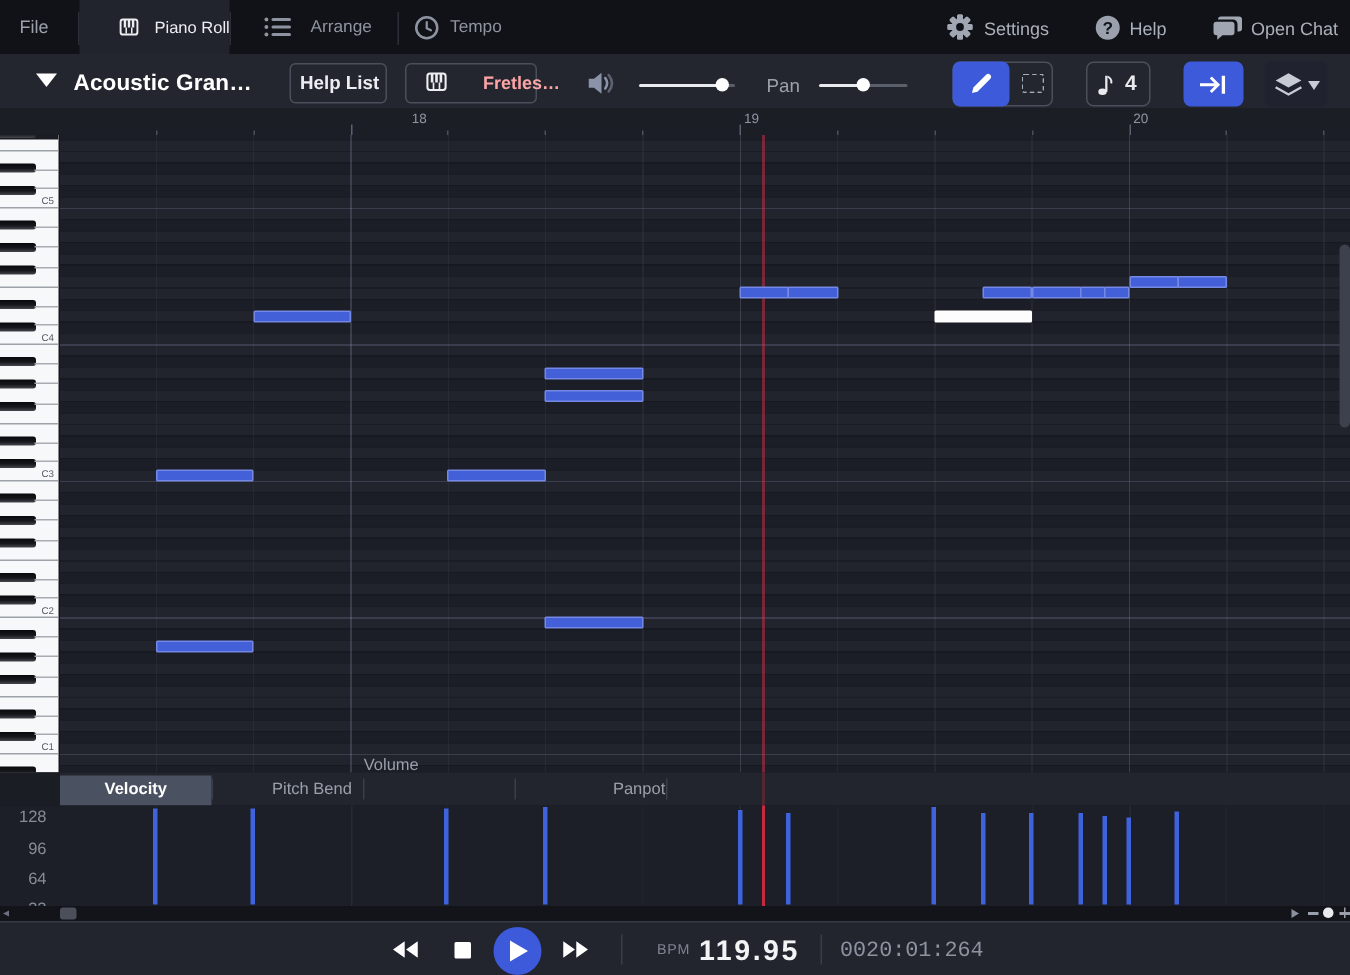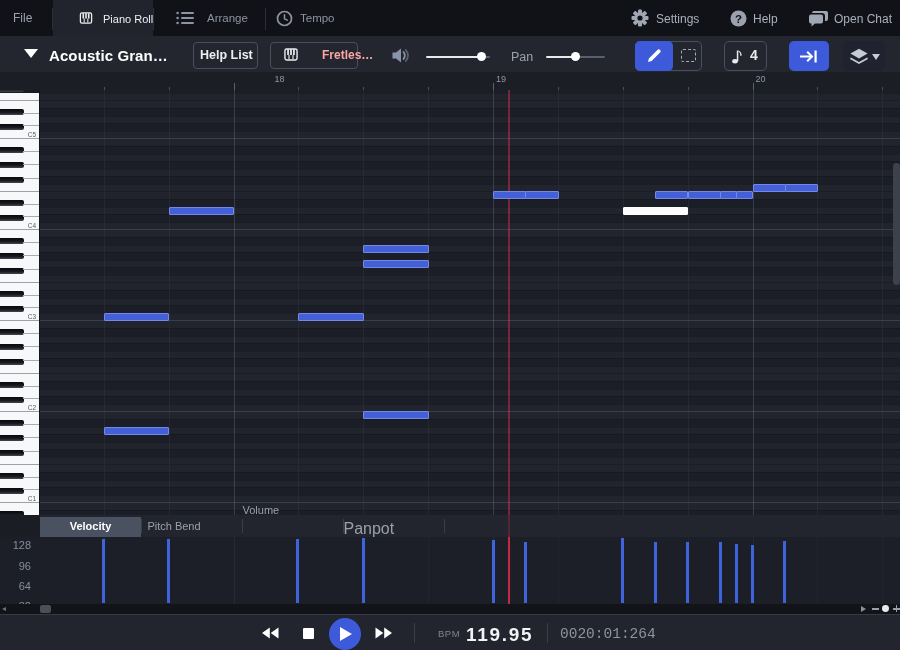--- a/index.html
+++ b/index.html
@@ -308,23 +308,23 @@
 <div style="position:absolute;left:0px;top:404.98px;width:36px;text-align:right;font-size:6.5px;color:#565b64;">C1</div>
 </div>
 <div style="position:absolute;left:0px;top:515px;width:900px;height:22px;background:#23252e;"></div>
 <div style="position:absolute;left:0px;top:515px;width:40px;height:22px;background:#1b1d24;"></div>
 <div style="position:absolute;left:40px;top:517px;width:101px;height:20px;background:#4a5160;"></div>
 <div style="position:absolute;left:141px;top:519px;width:1px;height:14px;background:#3a3e49;"></div>
 <div style="position:absolute;left:242px;top:519px;width:1px;height:14px;background:#3a3e49;"></div>
 <div style="position:absolute;left:343px;top:519px;width:1px;height:14px;background:#3a3e49;"></div>
 <div style="position:absolute;left:444px;top:519px;width:1px;height:14px;background:#3a3e49;"></div>
 <div class="txt" style="left:40.5px;top:520px;width:100px;text-align:center;font-size:11px;font-weight:600;color:#fff;">Velocity</div>
-<div class="txt" style="left:124px;top:520px;width:100px;text-align:center;font-size:11px;font-weight:400;color:#9aa0ab;">Pitch Bend</div>
+<div class="txt" style="left:158px;top:520px;width:100px;text-align:center;font-size:11px;font-weight:400;color:#9aa0ab;">Pitch Bend</div>
 <div class="txt" style="left:242.5px;top:504px;width:120px;text-align:left;font-size:11px;font-weight:400;color:#9aa0ab;">Volume</div>
-<div class="txt" style="left:343.5px;top:520px;width:100px;text-align:left;font-size:16px;font-weight:400;color:#9aa0ab;">Panpot</div>
+<div class="txt" style="left:343.5px;top:520px;width:100px;text-align:right;font-size:11px;font-weight:400;color:#9aa0ab;">Panpot</div>
 <div style="position:absolute;left:0px;top:537px;width:900px;height:67px;background:#1d1f28;overflow:hidden;"></div>
 <div style="position:absolute;left:103.75px;top:537px;width:1px;height:67px;background:rgba(255,255,255,0.025);"></div>
 <div style="position:absolute;left:168.62px;top:537px;width:1px;height:67px;background:rgba(255,255,255,0.025);"></div>
 <div style="position:absolute;left:233.5px;top:537px;width:1px;height:67px;background:rgba(255,255,255,0.05);"></div>
 <div style="position:absolute;left:298.38px;top:537px;width:1px;height:67px;background:rgba(255,255,255,0.025);"></div>
 <div style="position:absolute;left:363.25px;top:537px;width:1px;height:67px;background:rgba(255,255,255,0.025);"></div>
 <div style="position:absolute;left:428.12px;top:537px;width:1px;height:67px;background:rgba(255,255,255,0.025);"></div>
 <div style="position:absolute;left:493px;top:537px;width:1px;height:67px;background:rgba(255,255,255,0.05);"></div>
 <div style="position:absolute;left:557.88px;top:537px;width:1px;height:67px;background:rgba(255,255,255,0.025);"></div>
 <div style="position:absolute;left:622.75px;top:537px;width:1px;height:67px;background:rgba(255,255,255,0.025);"></div>

